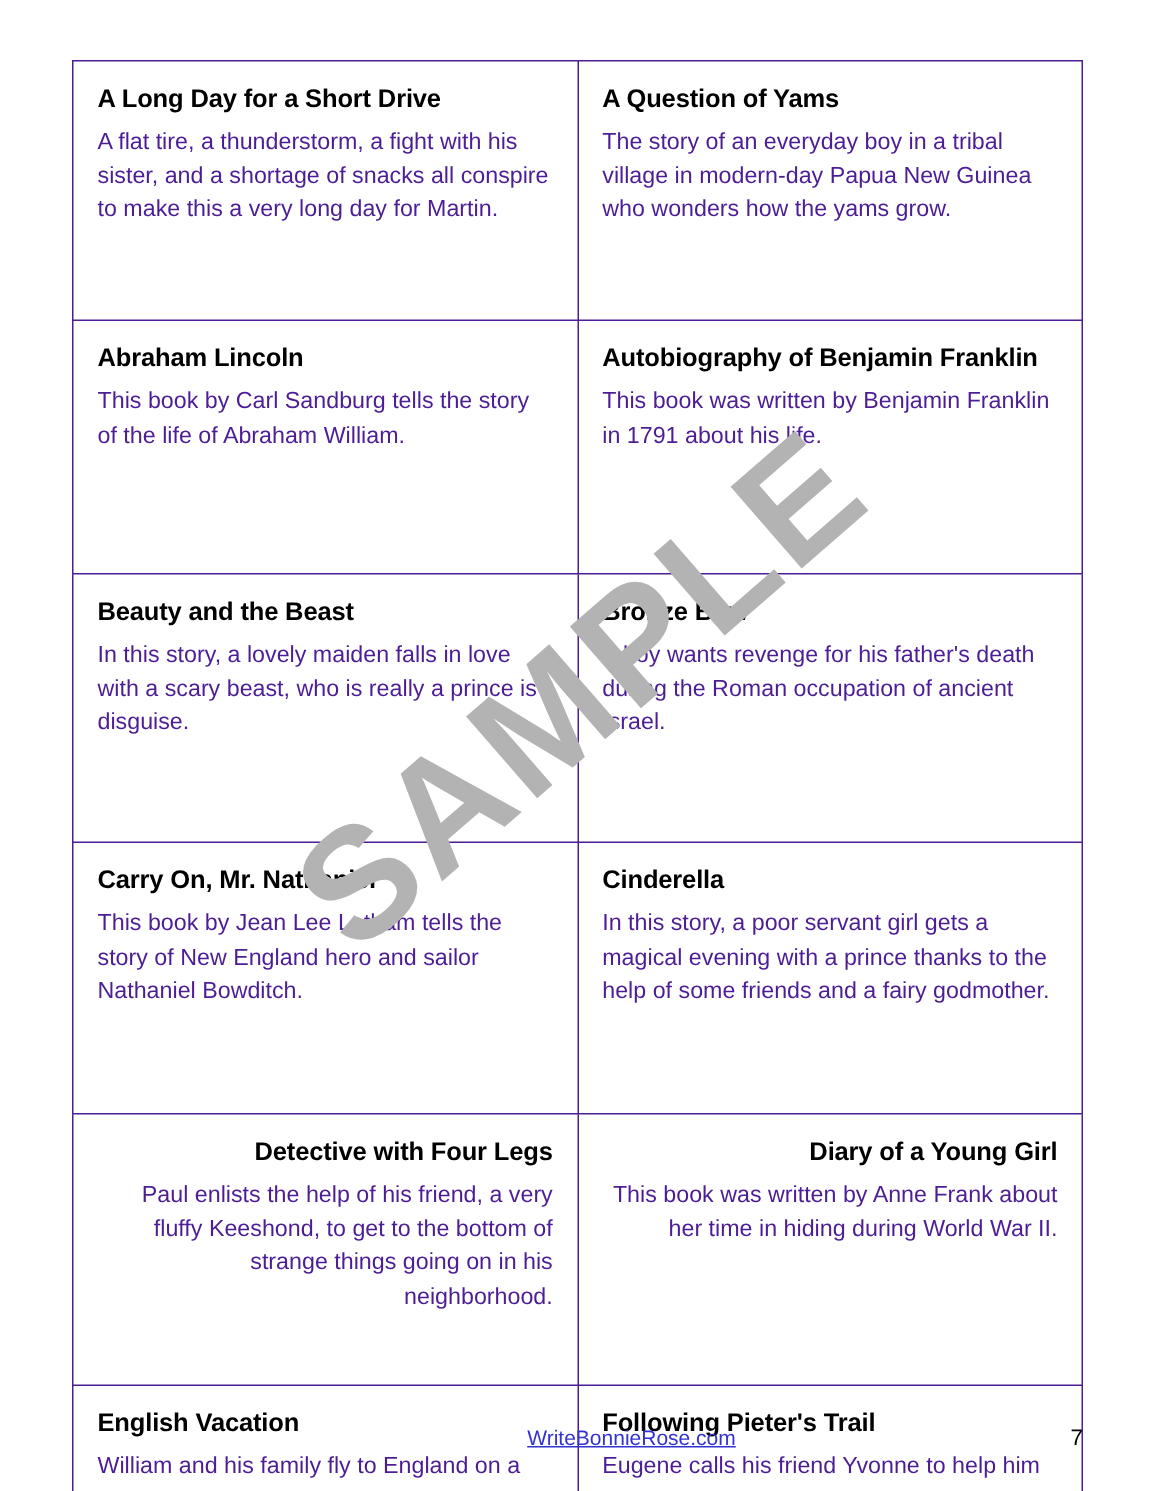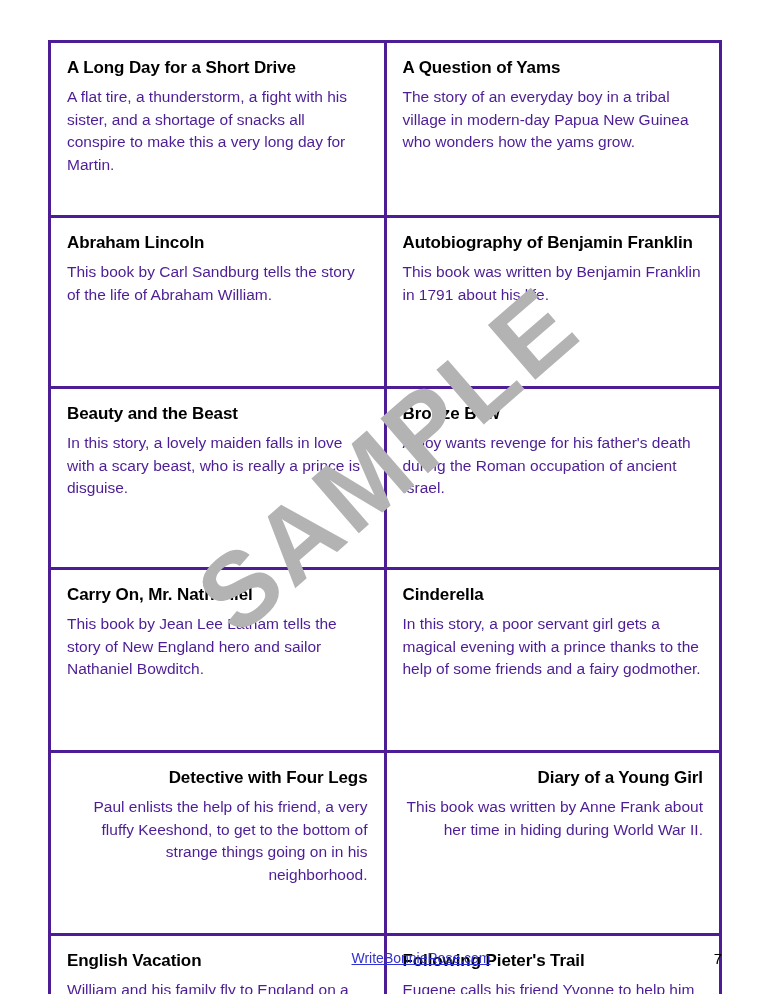--- a/index.html
+++ b/index.html
@@ -30,21 +30,21 @@
     left: 48px;
     top: 40px;
     width: 674px;
     border-collapse: collapse;
     table-layout: fixed;
     border: 1px solid #595959;
     background: transparent;
   }
   .cards-table td {
     width: 50%;
-    border: 3px solid #4c1d95;
+    border: 1px solid #4c1d95;
     padding: 14px 16px 16px 16px;
     vertical-align: top;
     background: transparent;
   }
 
   .card-title {
     font-size: 17px;
     font-weight: bold;
     color: #000000;
     line-height: 1.25;

